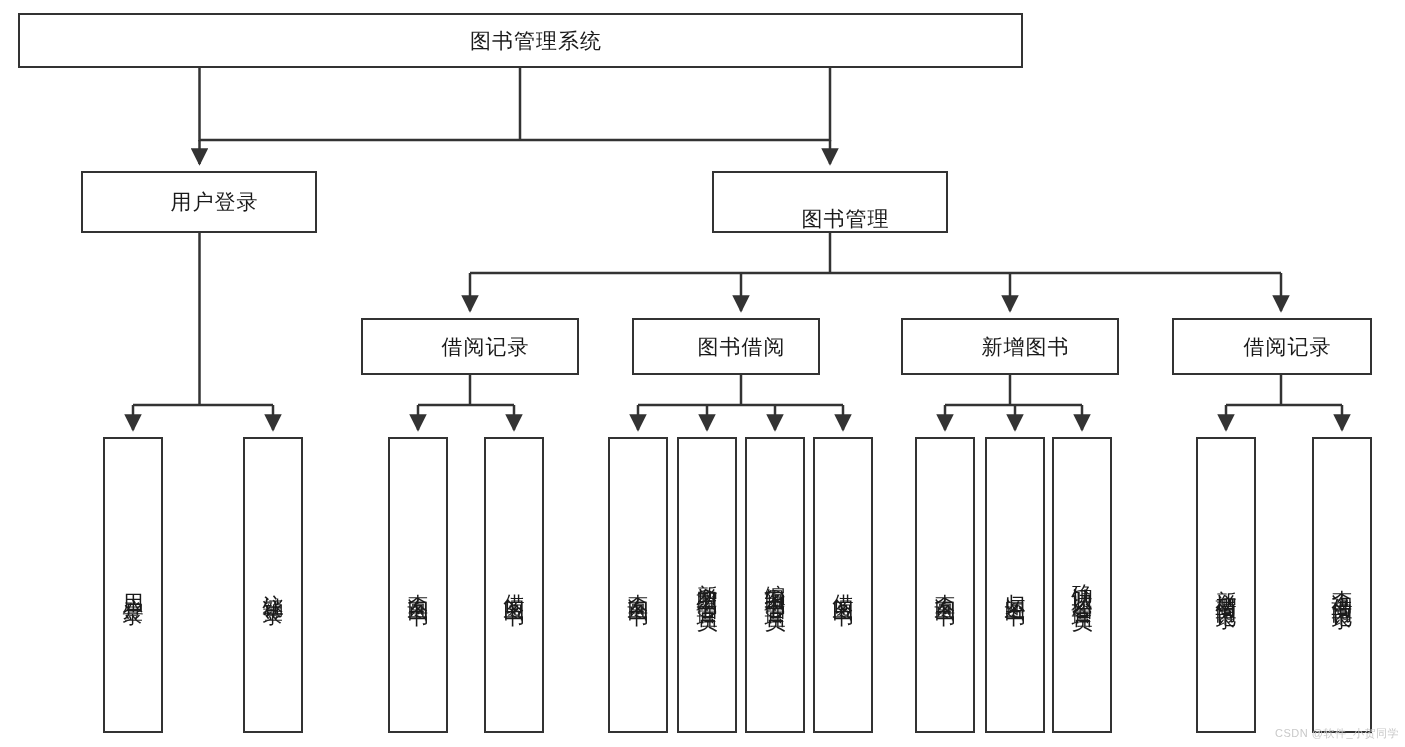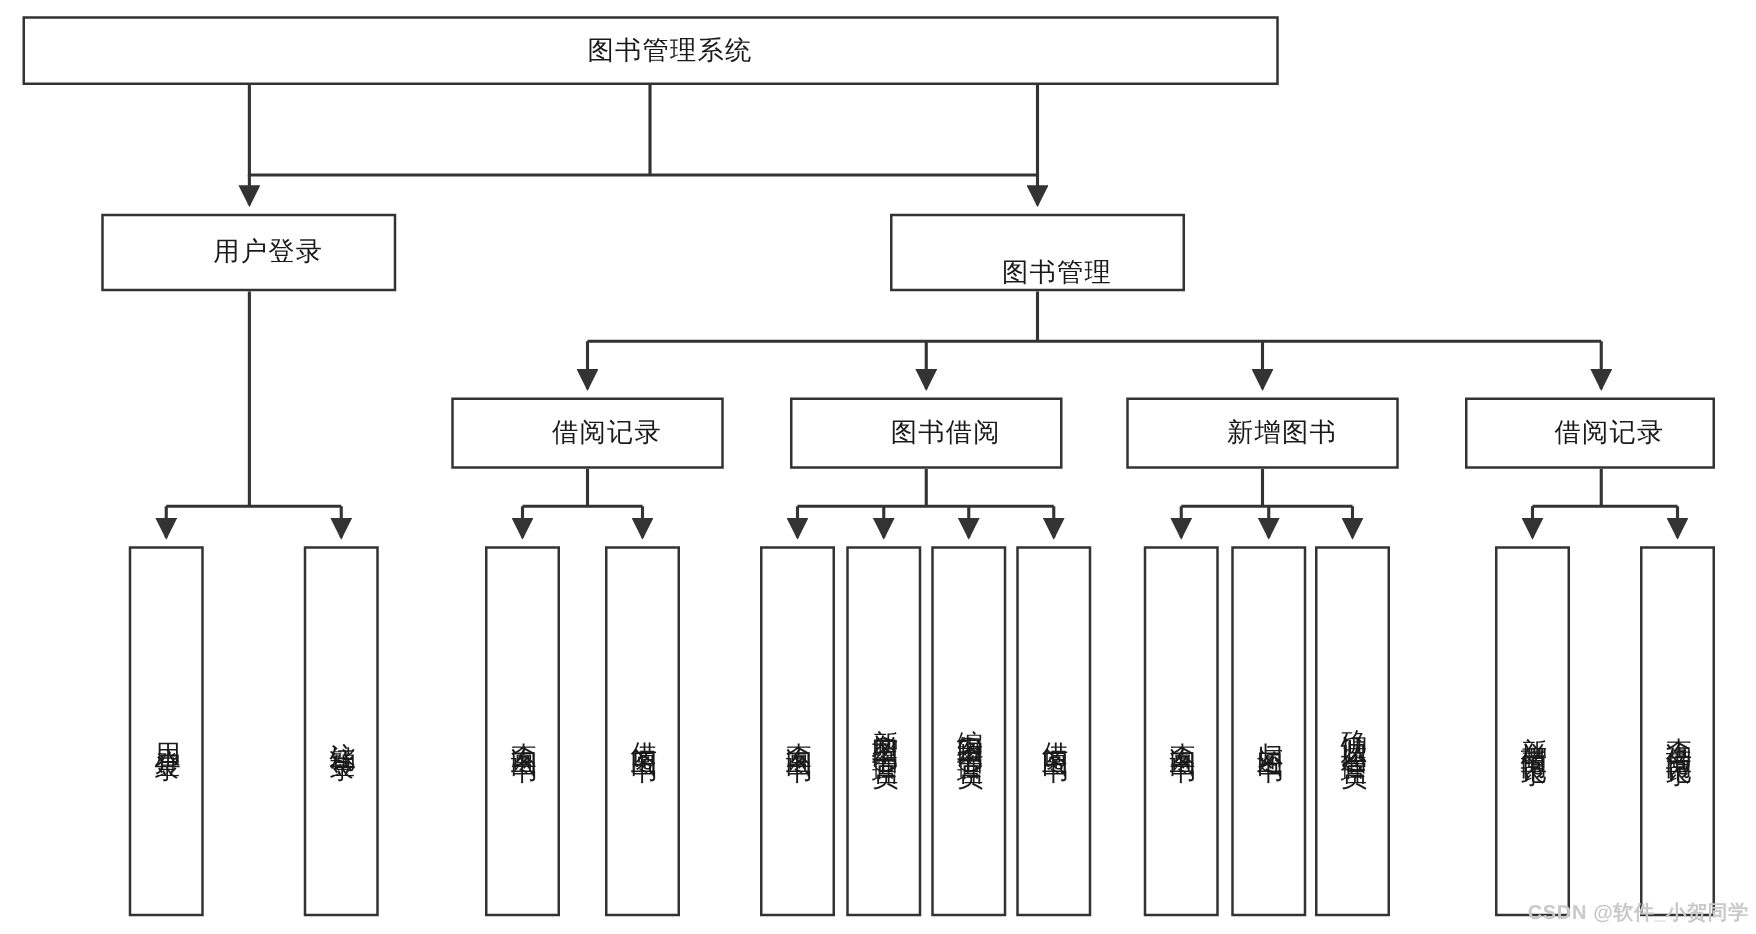--- a/index.html
+++ b/index.html
@@ -54,26 +54,25 @@
   .node.vert .label {
     writing-mode: vertical-rl;
     text-orientation: upright;
     white-space: normal;
     text-align: center;
   }
   .watermark {
     position: absolute;
     right: 6px;
     bottom: 6px;
-    font-size: 16px;
+    font-size: 11px;
     color: #c9c9c9;
     letter-spacing: 0.5px;
     white-space: nowrap;
     user-select: none;
-    font-weight: bold;
   }
 </style>
 </head>
 <body>
 
 <div id="canvas">
 
   <svg class="wires" viewBox="0 0 1405 747" xmlns="http://www.w3.org/2000/svg">
     <defs>
       <marker id="arrow" viewBox="0 0 10 10" refX="9" refY="5" markerWidth="7" markerHeight="7" orient="auto-start-reverse">
@@ -132,21 +131,21 @@
   <div class="node horiz" style="left:81px; top:171px; width:236px; height:62px;">
     <span class="label">用户登录</span>
   </div>
   <div class="node horiz" style="left:712px; top:171px; width:236px; height:62px;align-items:flex-end;">
     <span class="label">图书管理</span>
   </div>
 
   <div class="node horiz" style="left:361px; top:318px; width:218px; height:57px;">
     <span class="label">借阅记录</span>
   </div>
-  <div class="node horiz" style="left:632px; top:318px; width:218px; height:57px;">
+  <div class="node horiz" style="left:632px; top:318px; width:188px; height:57px;">
     <span class="label">图书借阅</span>
   </div>
   <div class="node horiz" style="left:901px; top:318px; width:218px; height:57px;">
     <span class="label">新增图书</span>
   </div>
   <div class="node horiz" style="left:1172px; top:318px; width:200px; height:57px;">
     <span class="label">借阅记录</span>
   </div>
 
   <div class="node vert" style="left:103px; top:437px; width:60px; height:296px;">

